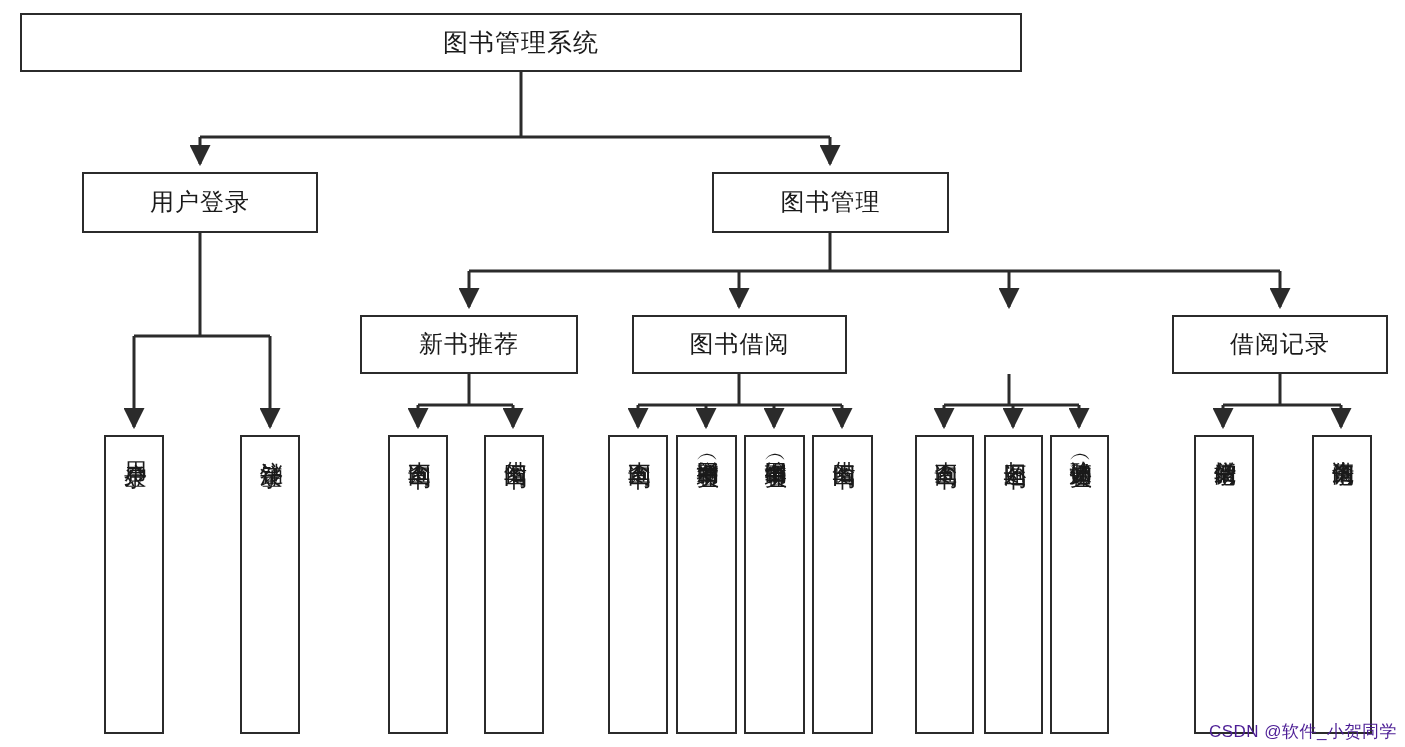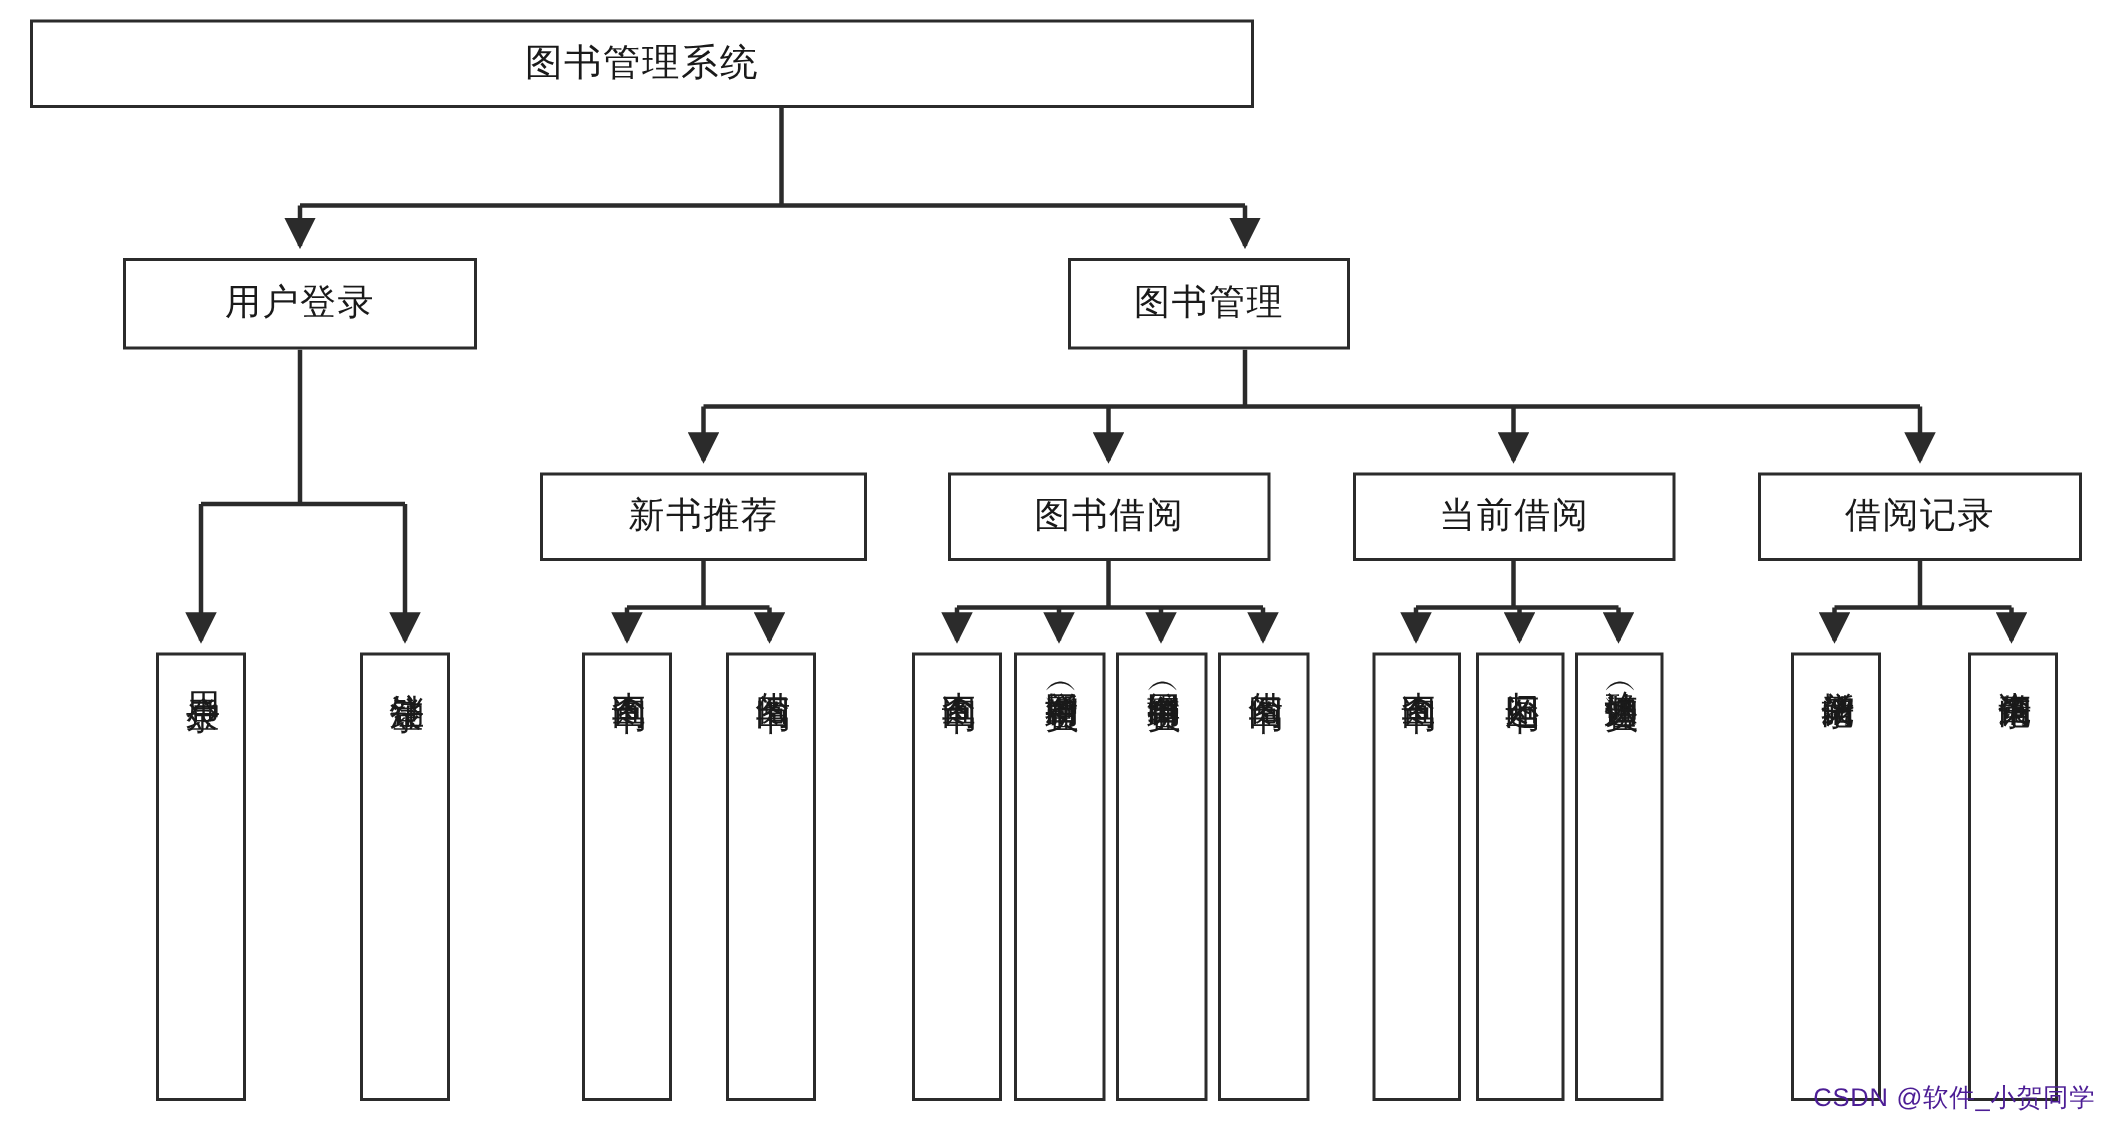--- a/index.html
+++ b/index.html
@@ -123,43 +123,40 @@
       <path d="M 1013 405 L 1013 427" marker-end="url(#arrow)"></path>
       <path d="M 1079 405 L 1079 427" marker-end="url(#arrow)"></path>
 
       <path d="M 1280 374 L 1280 405"></path>
       <path d="M 1223 405 L 1341 405"></path>
       <path d="M 1223 405 L 1223 427" marker-end="url(#arrow)"></path>
       <path d="M 1341 405 L 1341 427" marker-end="url(#arrow)"></path>
     </g>
   </svg>
 
-  <div class="node h root" style="left:20px;top:13px;width:816px;height:59px;">
+  <div class="node h root" style="left:20px;top:13px;width:1002px;height:59px;">
     <span>图书管理系统</span>
   </div>
 
   <div class="node h" style="left:82px;top:172px;width:236px;height:61px;">
     <span>用户登录</span>
   </div>
 
-  <div class="node h" style="left:712px;top:172px;width:188px;height:61px;">
+  <div class="node h" style="left:712px;top:172px;width:237px;height:61px;">
     <span>图书管理</span>
   </div>
 
   <div class="node h" style="left:632px;top:315px;width:215px;height:59px;">
     <span>图书借阅</span>
   </div>
 
   <div class="node h" style="left:360px;top:315px;width:218px;height:59px;">
     <span>新书推荐</span>
   </div>
 
-  <div class="node h" style="left:902px;top:315px;width:215px;height:59px;">
-    <span>当前借阅</span>
-  </div>
 
   <div class="node h" style="left:1172px;top:315px;width:216px;height:59px;">
     <span>借阅记录</span>
   </div>
 
   <div class="node v" style="left:104px;top:435px;width:60px;height:299px;">
     <span class="vtext">用户登录</span>
   </div>
 
   <div class="node v" style="left:240px;top:435px;width:60px;height:299px;">

